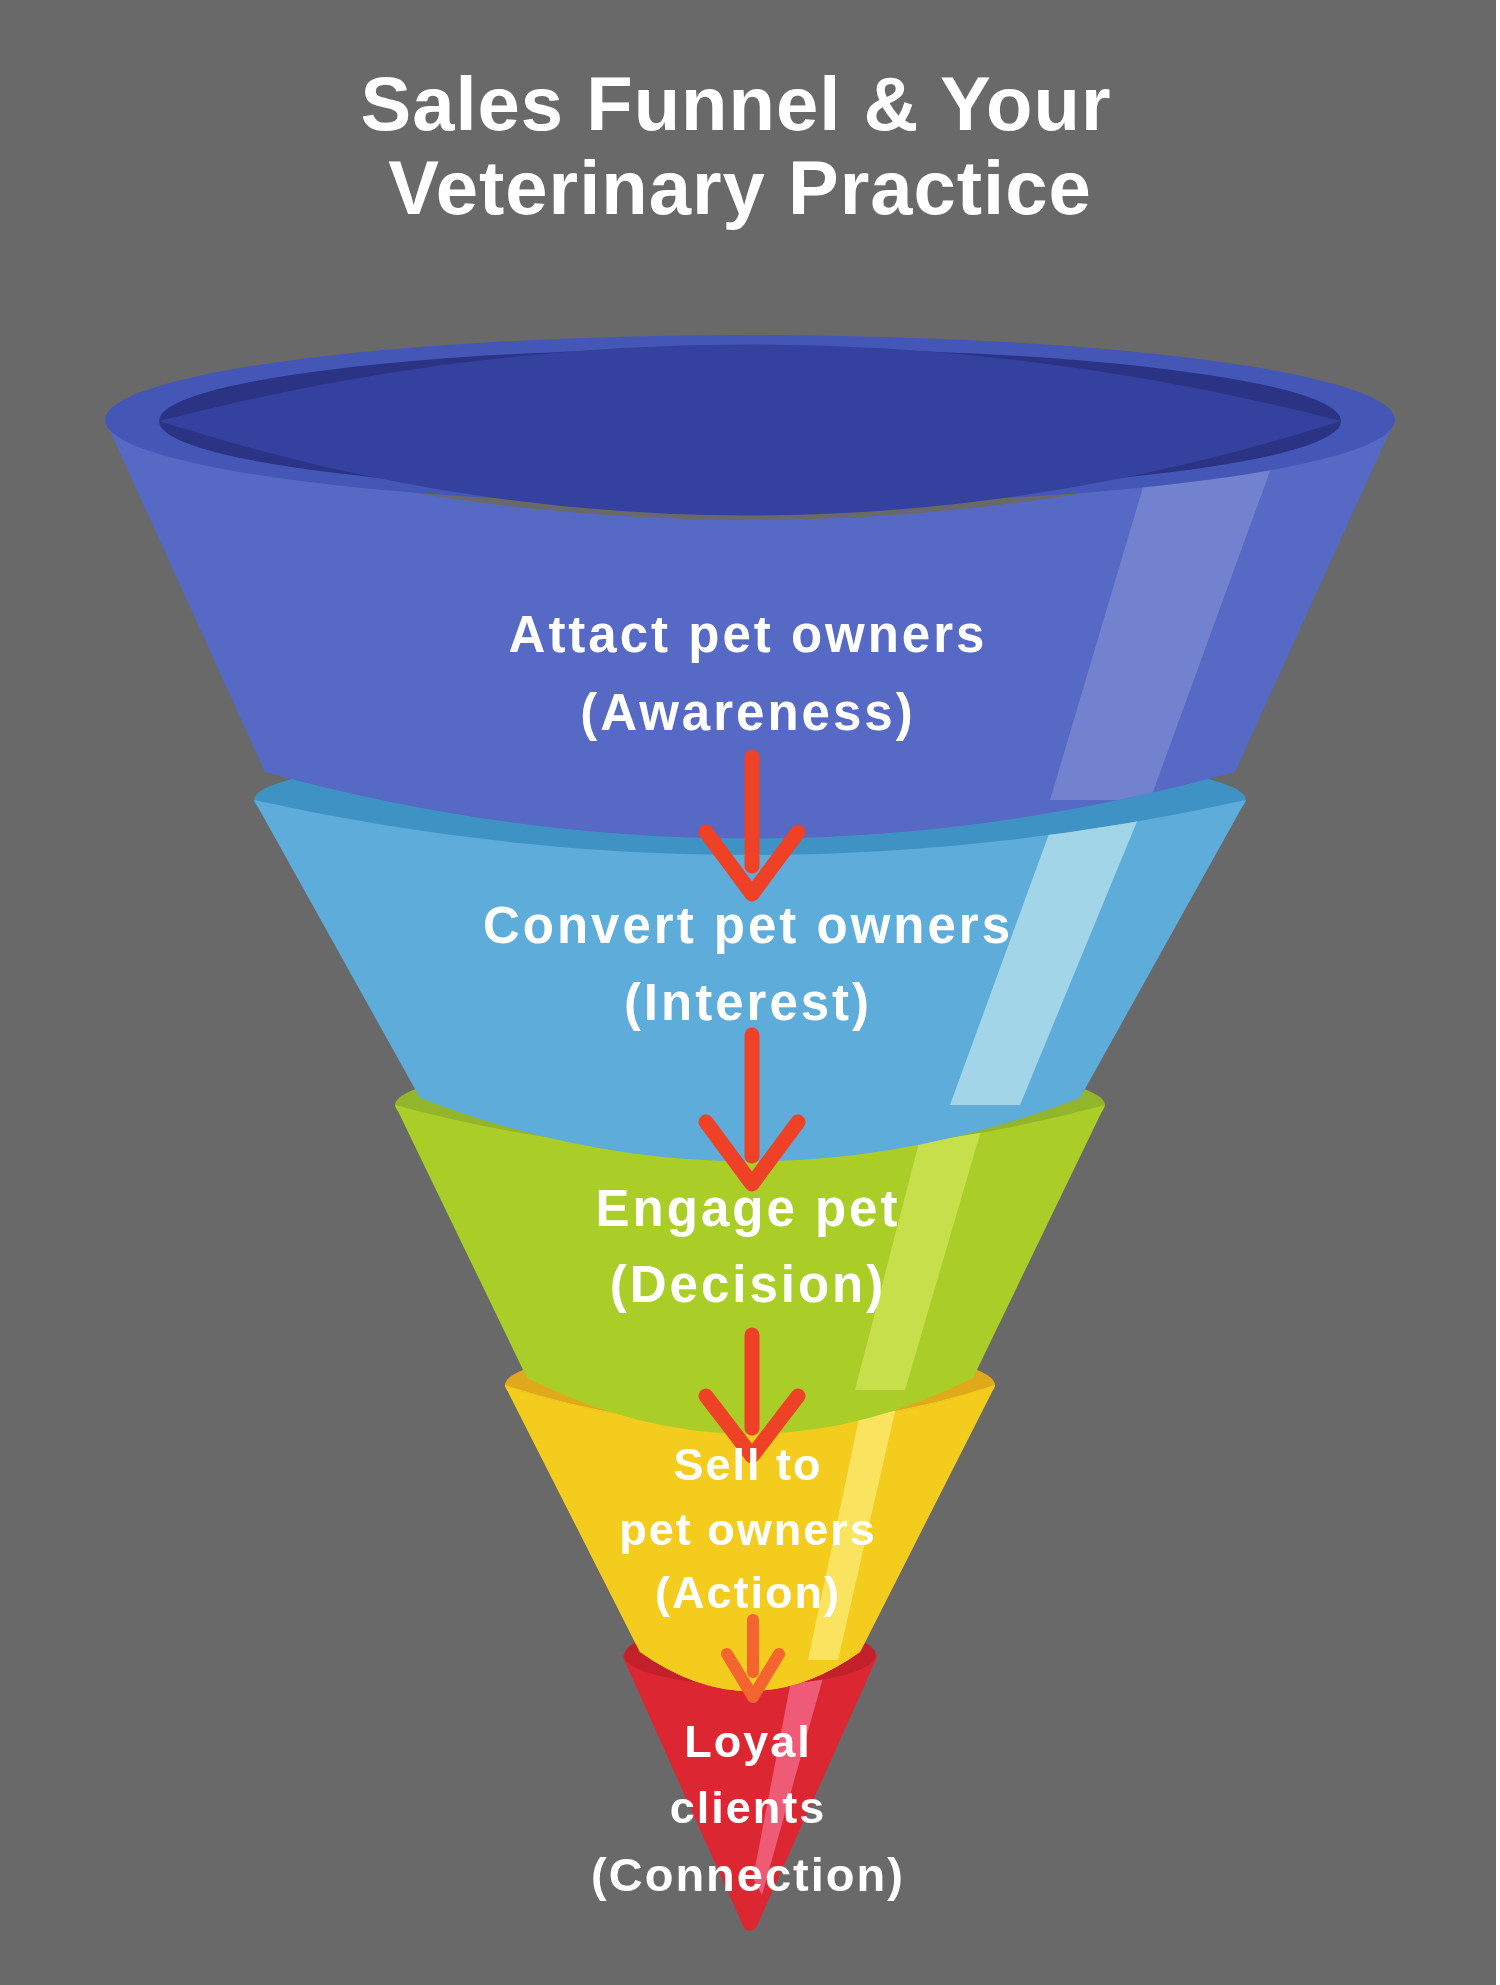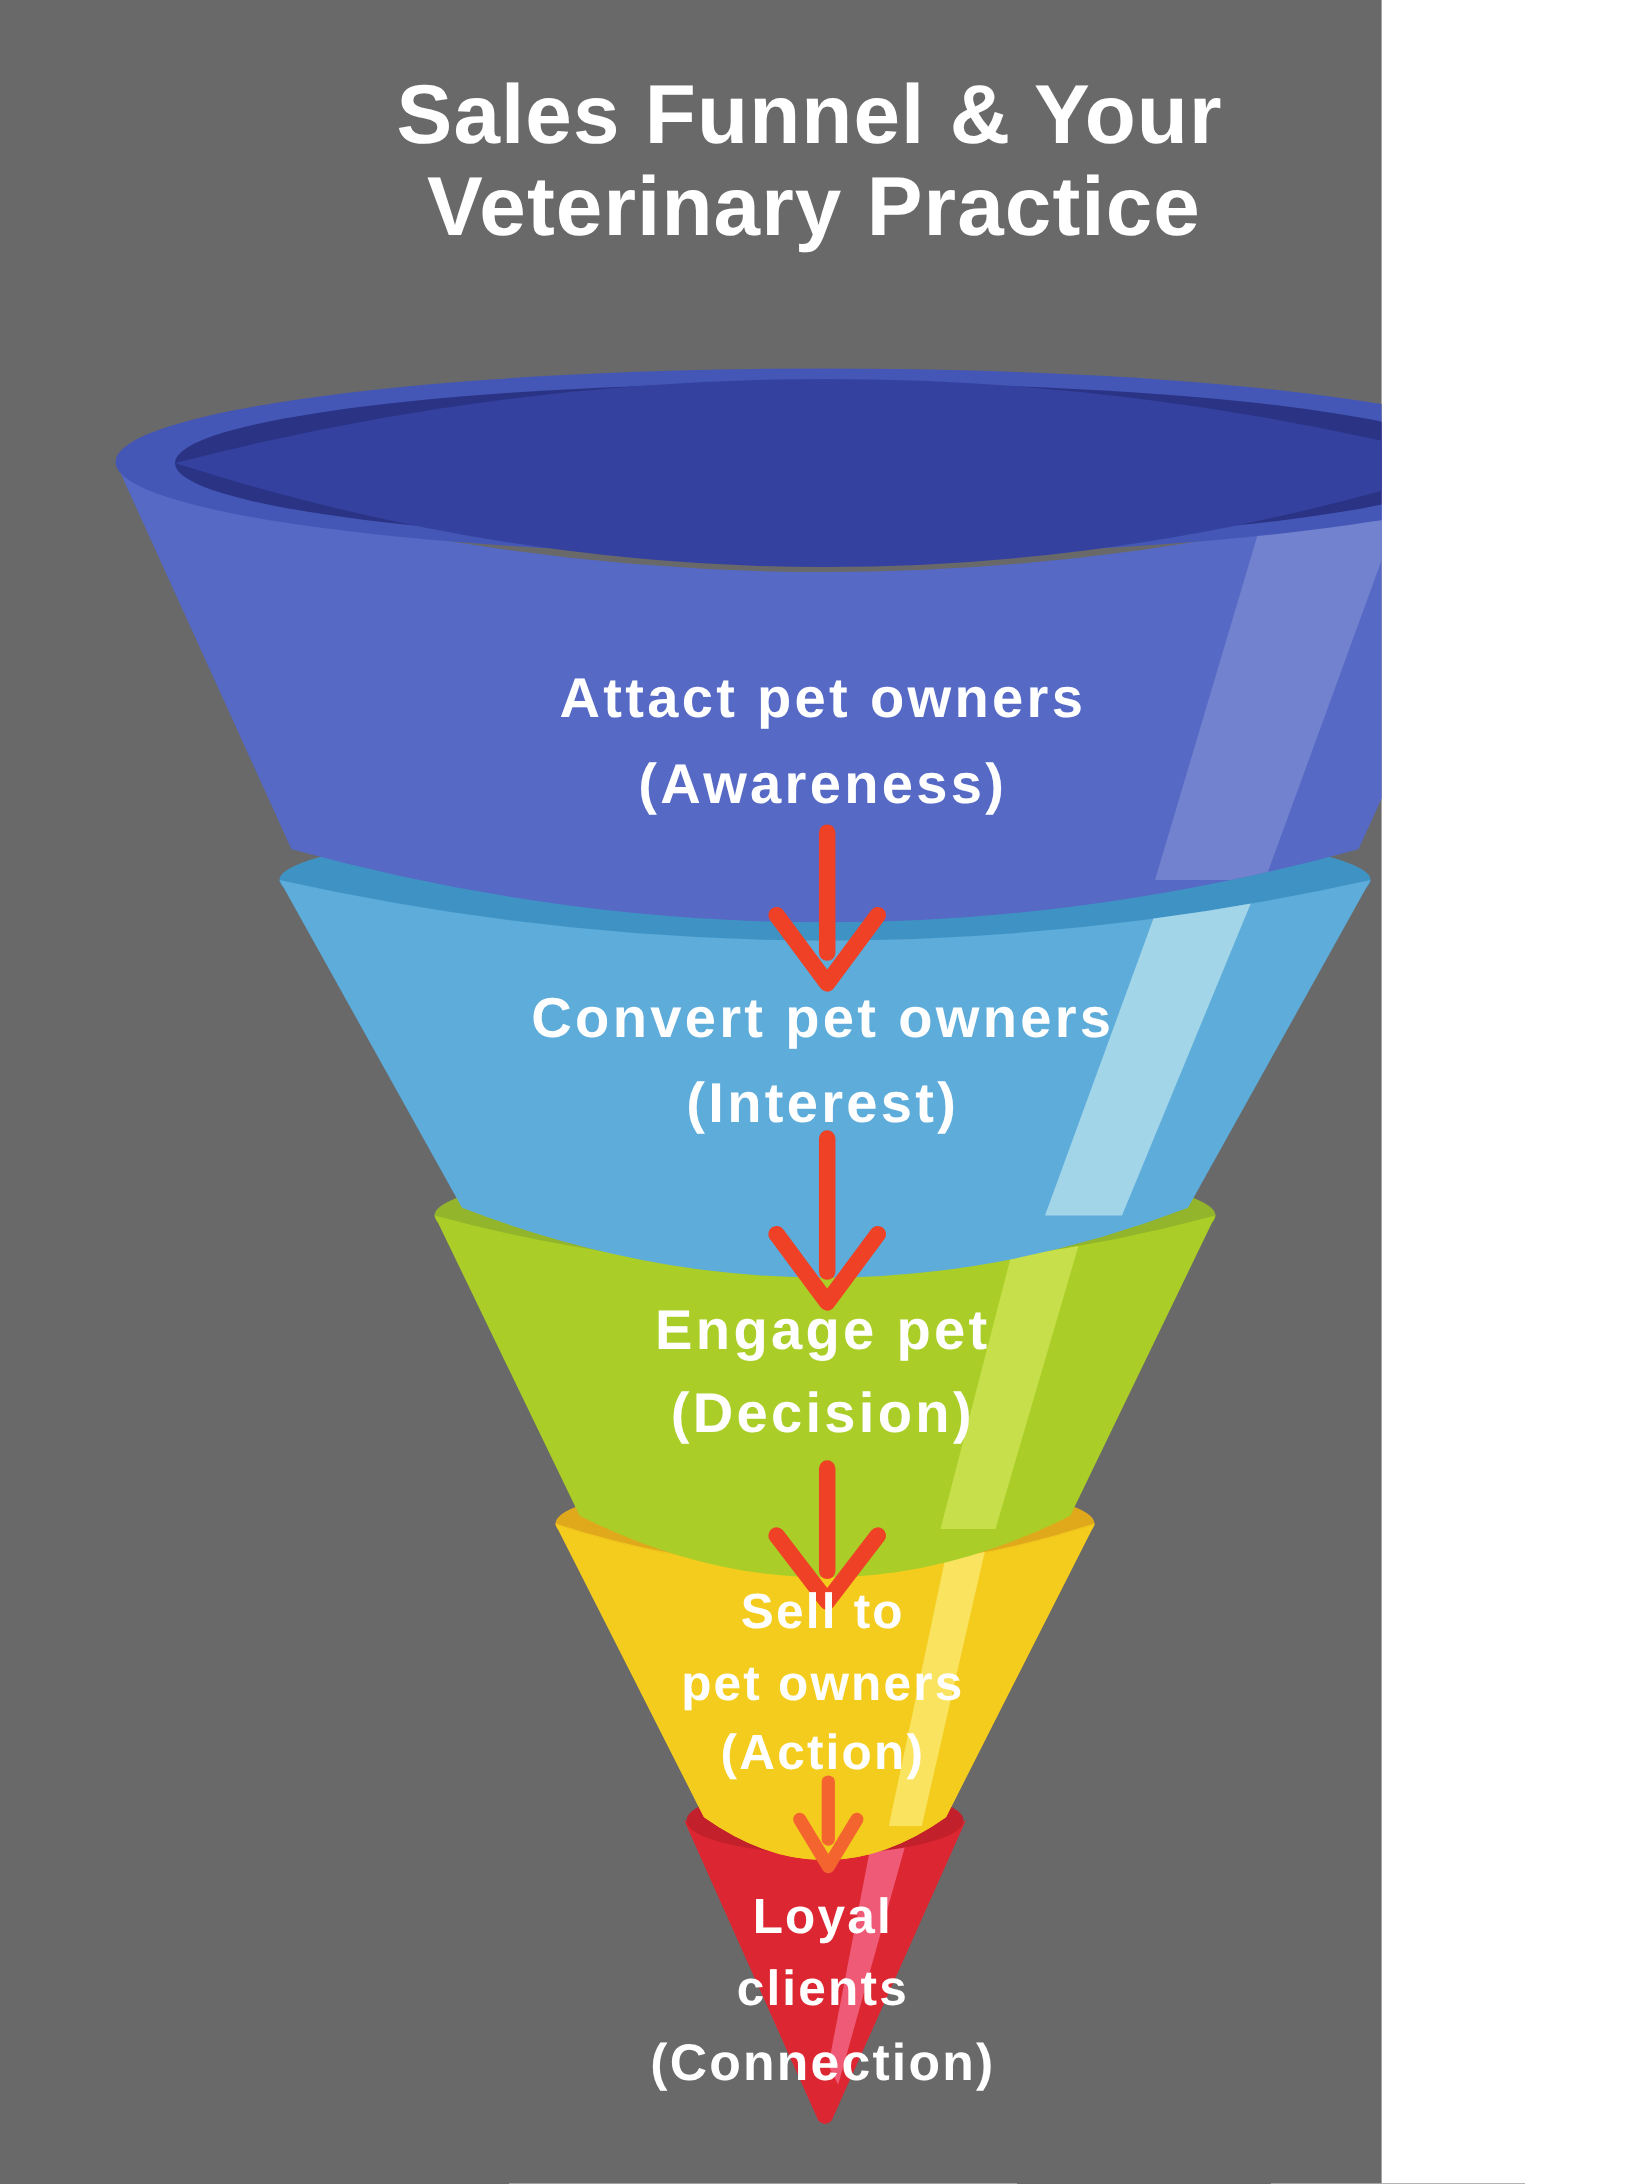--- a/index.html
+++ b/index.html
@@ -1,17 +1,17 @@
 <!DOCTYPE html>
 <html><head>
 <meta charset="utf-8">
 <style>
   html,body{margin:0;padding:0;}
   body{width:1500px;height:1985px;font-family:"Liberation Sans",sans-serif;}
-  #stage-wrap{position:relative;width:1256px;height:1985px;overflow:hidden;}
+  #stage-wrap{position:relative;width:1496px;height:1985px;overflow:hidden;}
   svg{display:block;}
   text{fill:#ffffff;text-anchor:middle;font-weight:bold;}
   .title-line{font-size:76px;letter-spacing:1px;}
   .stage-text{font-size:51px;letter-spacing:3px;}
   .stage-text-m{font-size:45px;letter-spacing:2px;}
   .stage-text-c{font-size:47px;letter-spacing:2px;}
 </style>
 </head>
 <body>
 

